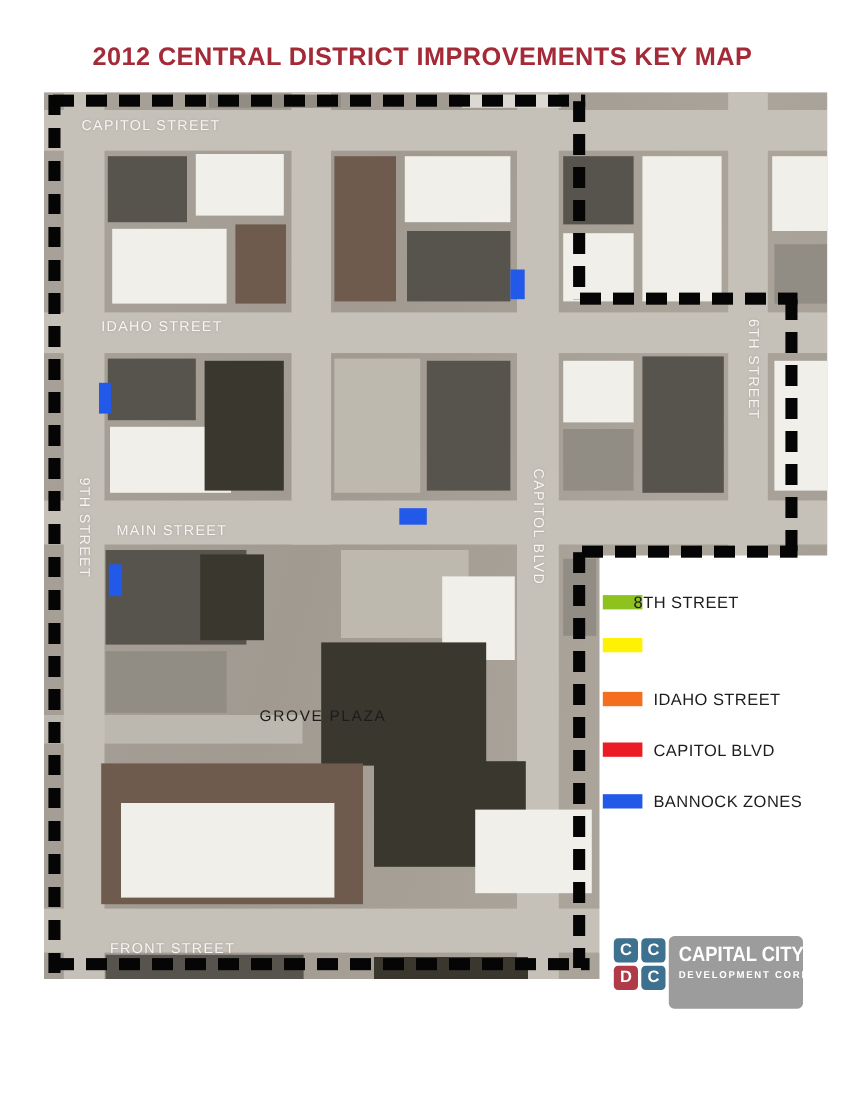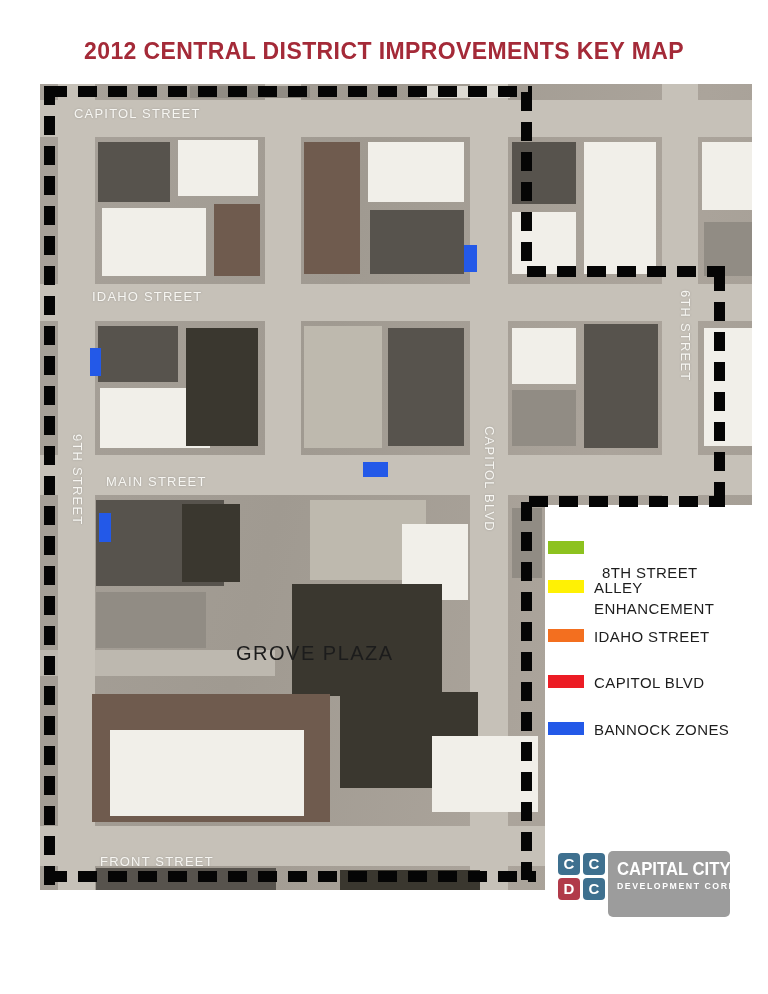--- a/index.html
+++ b/index.html
@@ -16,21 +16,21 @@
   #map{
     position:absolute;left:40px;top:84px;width:712px;height:806px;overflow:hidden;
     background:linear-gradient(105deg,#a8a29a 0%,#a09a91 38%,#aba49b 72%,#a29c93 100%);
   }
   .street{position:absolute;}
   .bld{position:absolute;}
   .lz{position:absolute;}
   .lbl{position:absolute;font-size:13px;letter-spacing:1.2px;white-space:nowrap;
        text-shadow:0 0 2px rgba(90,90,90,.35);}
   .lbl-v{writing-mode:vertical-rl;}
-  .lbl-dark{font-size:20px;letter-spacing:1.5px;text-shadow:none;}
+  .lbl-dark{font-size:14px;letter-spacing:1.5px;text-shadow:none;}
   #map-mask{position:absolute;left:545px;top:505px;width:223px;height:385px;background:#ffffff;}
   
   .dash-h{position:absolute;background:repeating-linear-gradient(90deg,#050505 0 19px,transparent 19px 30px);}
   .dash-v{position:absolute;background:repeating-linear-gradient(180deg,#050505 0 19px,transparent 19px 30px);}
   
   #legend-layer{position:absolute;left:0;top:0;width:768px;height:994px;}
   .sw{position:absolute;width:36px;height:13px;}
   .lglab{position:absolute;width:150px;font-size:15px;line-height:21px;color:#1d1d1d;letter-spacing:.4px;}
   
   #ccdc-logo{position:absolute;left:558px;top:851px;width:176px;height:51px;}
@@ -117,23 +117,22 @@
     <div class="dash-v" style="left: 521px; top: 92px; width: 11px; height: 180px;"></div>
     <div class="dash-h" style="left: 527px; top: 266px; width: 198px; height: 11px;"></div>
     <div class="dash-v" style="left: 714px; top: 272px; width: 11px; height: 230px;"></div>
     <div class="dash-h" style="left: 529px; top: 496px; width: 196px; height: 11px;"></div>
     <div class="dash-v" style="left: 521px; top: 502px; width: 11px; height: 378px;"></div>
     <div class="dash-h" style="left: 48px; top: 871px; width: 488px; height: 11px;"></div>
   </div>
 
 <div id="legend-layer">
     <div class="sw" style="left: 548px; top: 541px; background: rgb(141, 194, 31);"></div>
-    <div class="lglab" style="left: 602px; top: 538px; margin-top: 24px;">8TH STREET</div>
+    <div class="lglab" style="left: 576px; top: 538px;">8TH STREET</div>
     <div class="sw" style="left: 548px; top: 580px; background: rgb(255, 241, 4);"></div>
-    <div class="lglab" style="left: 594px; top: 577px;">ALLEY ENHANCEMENT</div>
     <div class="sw" style="left: 548px; top: 629px; background: rgb(243, 111, 31);"></div>
     <div class="lglab" style="left: 594px; top: 626px;">IDAHO STREET</div>
     <div class="sw" style="left: 548px; top: 675px; background: rgb(236, 28, 36);"></div>
     <div class="lglab" style="left: 594px; top: 672px;">CAPITOL BLVD</div>
     <div class="sw" style="left: 548px; top: 722px; background: rgb(35, 89, 232);"></div>
     <div class="lglab" style="left: 594px; top: 719px;">BANNOCK ZONES</div>
   </div>
 
 <div id="ccdc-logo">
   <div class="tiles">

